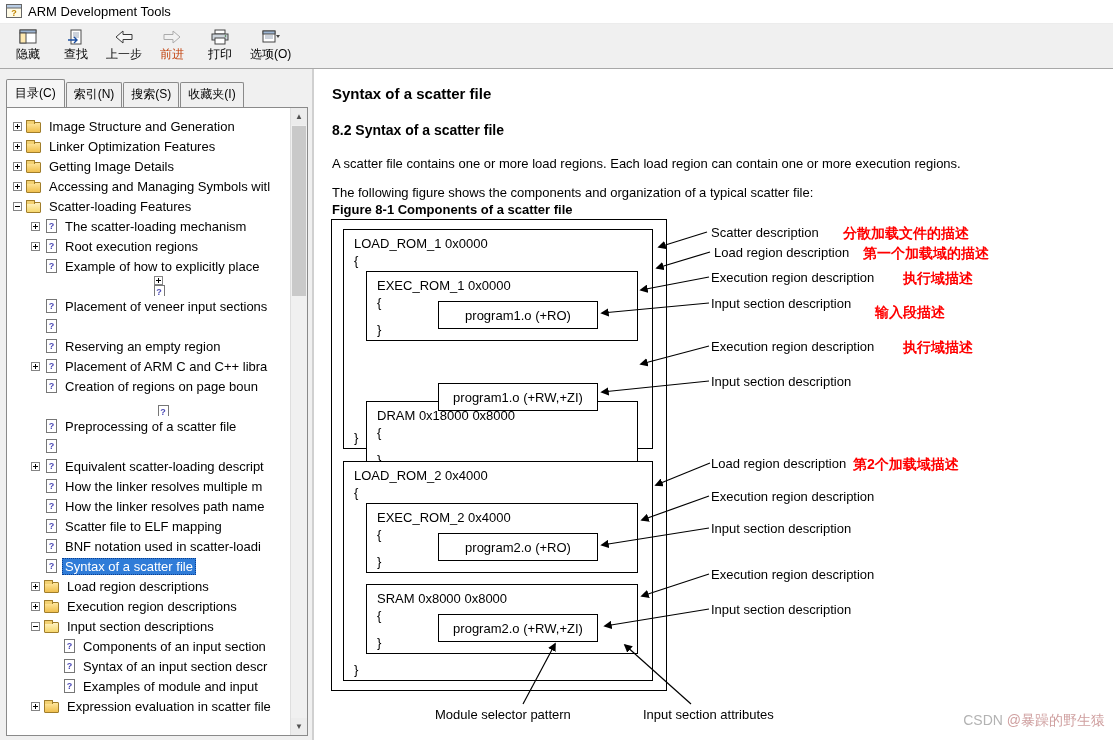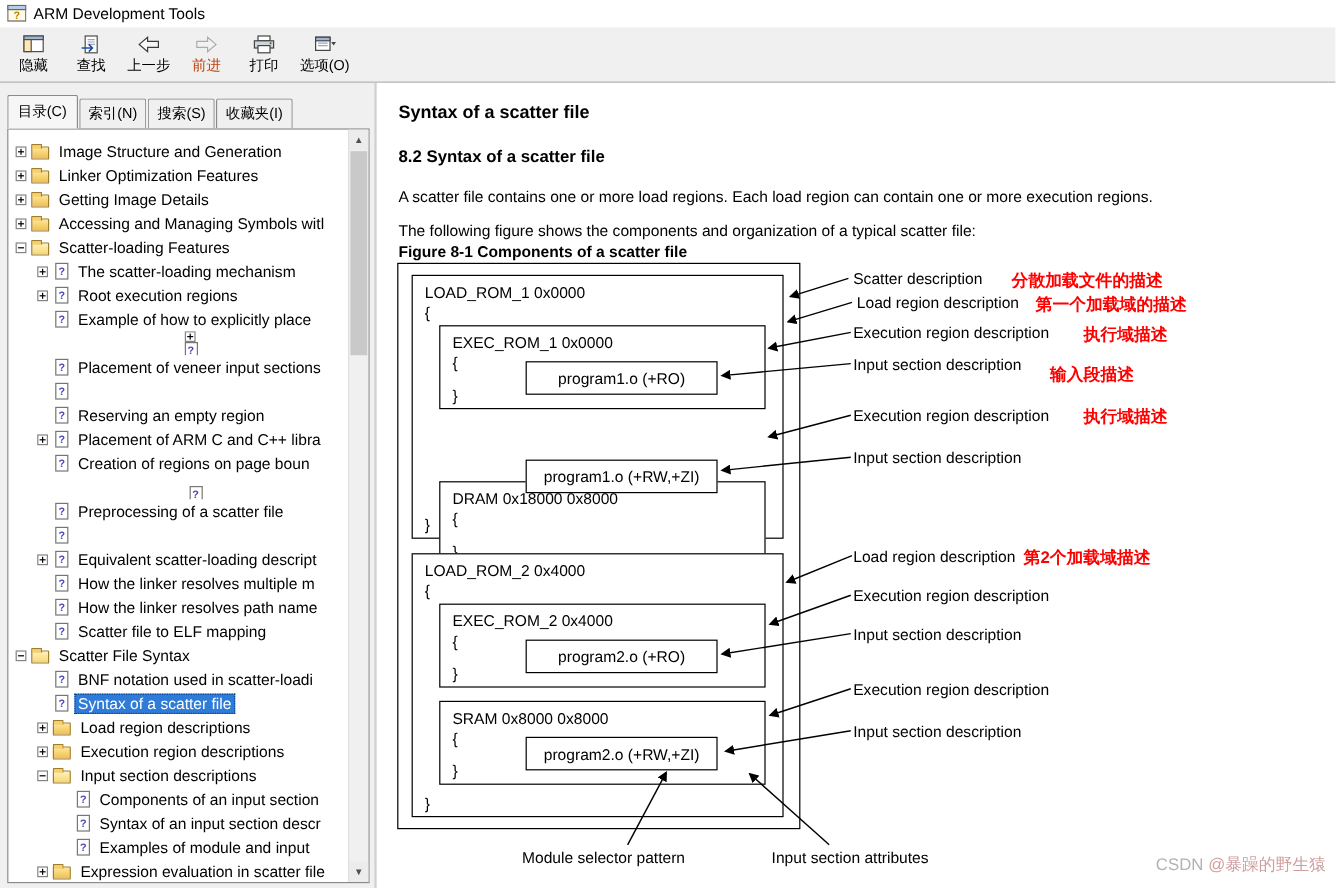--- a/index.html
+++ b/index.html
@@ -279,25 +279,20 @@
           <div class="trow" style="padding-left: 24px;">
             <span class="exp noexp"></span>
             <span class="ico page"></span>
             <span class="tlabel">How the linker resolves path name</span>
           </div>
           <div class="trow" style="padding-left: 24px;">
             <span class="exp noexp"></span>
             <span class="ico page"></span>
             <span class="tlabel">Scatter file to ELF mapping</span>
           </div>
-          <div class="trow" style="padding-left: 6px;">
-            <span class="exp minus"></span>
-            <span class="ico folder-open"></span>
-            <span class="tlabel">Scatter File Syntax</span>
-          </div>
           <div class="trow" style="padding-left: 24px;">
             <span class="exp noexp"></span>
             <span class="ico page"></span>
             <span class="tlabel">BNF notation used in scatter-loadi</span>
           </div>
           <div class="trow" style="padding-left: 24px;">
             <span class="exp noexp"></span>
             <span class="ico page"></span>
             <span class="tlabel sel">Syntax of a scatter file</span>
           </div>

